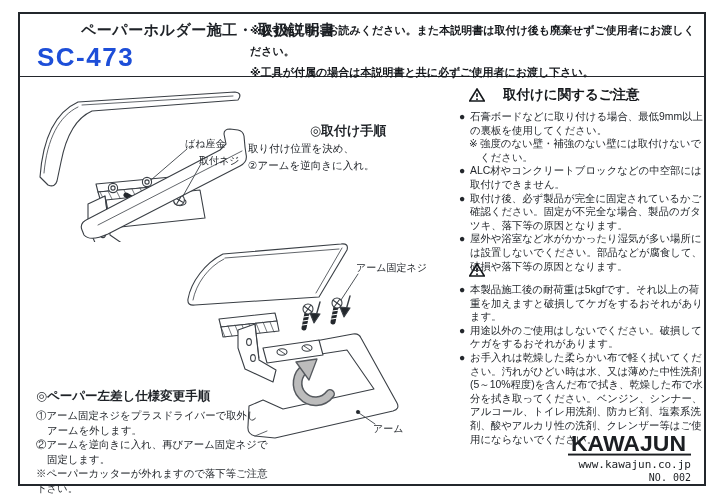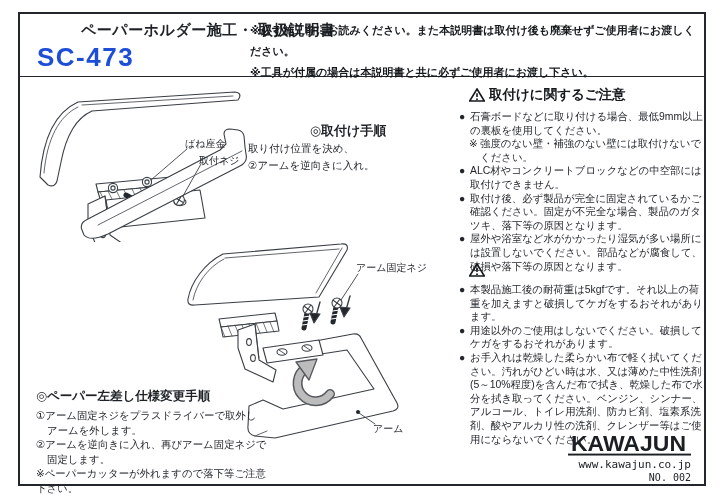--- a/index.html
+++ b/index.html
@@ -15,27 +15,27 @@
   .d1{position:absolute;left:10px;top:70px;}
   .d2{position:absolute;left:163px;top:228px;}
   .lbl{position:absolute;font-size:10px;color:#23272c;white-space:nowrap;}
   
   .steps{position:absolute;left:228px;top:108px;width:200px;}
   .steps .h{font-size:13px;font-weight:700;color:#1e2227;text-align:center;}
   .steps .b{margin-top:0;font-size:10.5px;line-height:17px;font-weight:500;}
   
   .linsert{position:absolute;left:16px;top:374px;width:240px;}
   .linsert .h{font-size:12.5px;font-weight:700;color:#1e2227;}
-  .linsert .b{margin-top:4px;font-size:10.4px;line-height:14.5px;font-weight:500;}
+  .linsert .b{margin-top:4px;font-size:10.4px;line-height:14.5px;font-weight:500;font-family:Liberation Mono, monospace;}
   .linsert .ind{padding-left:11px;}
   
   .sec{position:absolute;left:439px;width:250px;}
   .sec1{top:72px;}
   .sec2{top:249px;}
-  .sec .sh{display:flex;align-items:center;gap:4px;font-size:13.5px;font-weight:700;color:#15181c;padding-left:10px;}
+  .sec .sh{display:flex;align-items:center;gap:18px;font-size:13.5px;font-weight:700;color:#15181c;padding-left:10px;}
   .sec .items{margin-top:6px;font-size:10.4px;line-height:13.6px;font-weight:500;color:#23272c;}
   .bli{position:relative;padding-left:11px;}
   .bli .m{position:absolute;left:0;top:0;}
   .bli.sub{padding-left:21px;}
   .bli.sub .m{left:10px;}
   
   .foot{position:absolute;left:423px;top:418px;width:248px;text-align:right;}
   .logo{display:inline-block;font-size:23px;font-weight:700;letter-spacing:0;color:#1b1e22;
         border-bottom:2.5px solid #1b1e22;padding:0 5px 0 3px;line-height:22px;transform:scaleY(.96);}
   .site{font-family:"DejaVu Sans Mono","Liberation Mono",monospace;font-size:11px;margin-top:2px;color:#1b1e22;}

